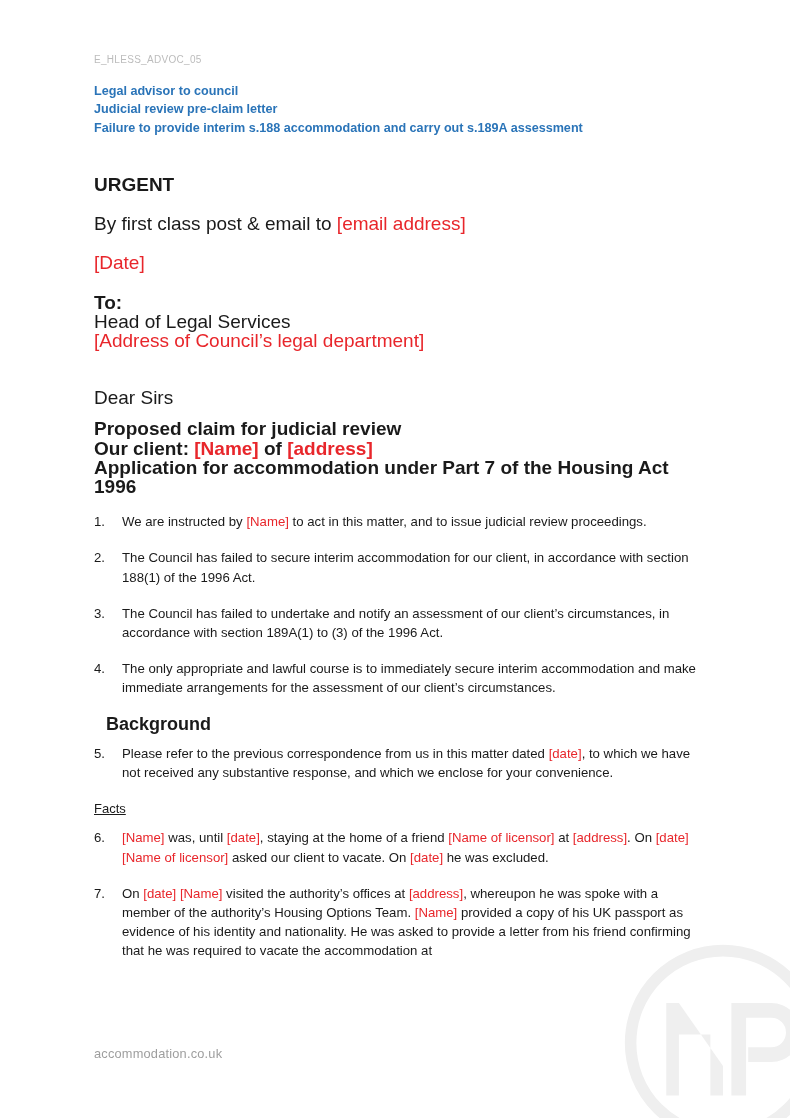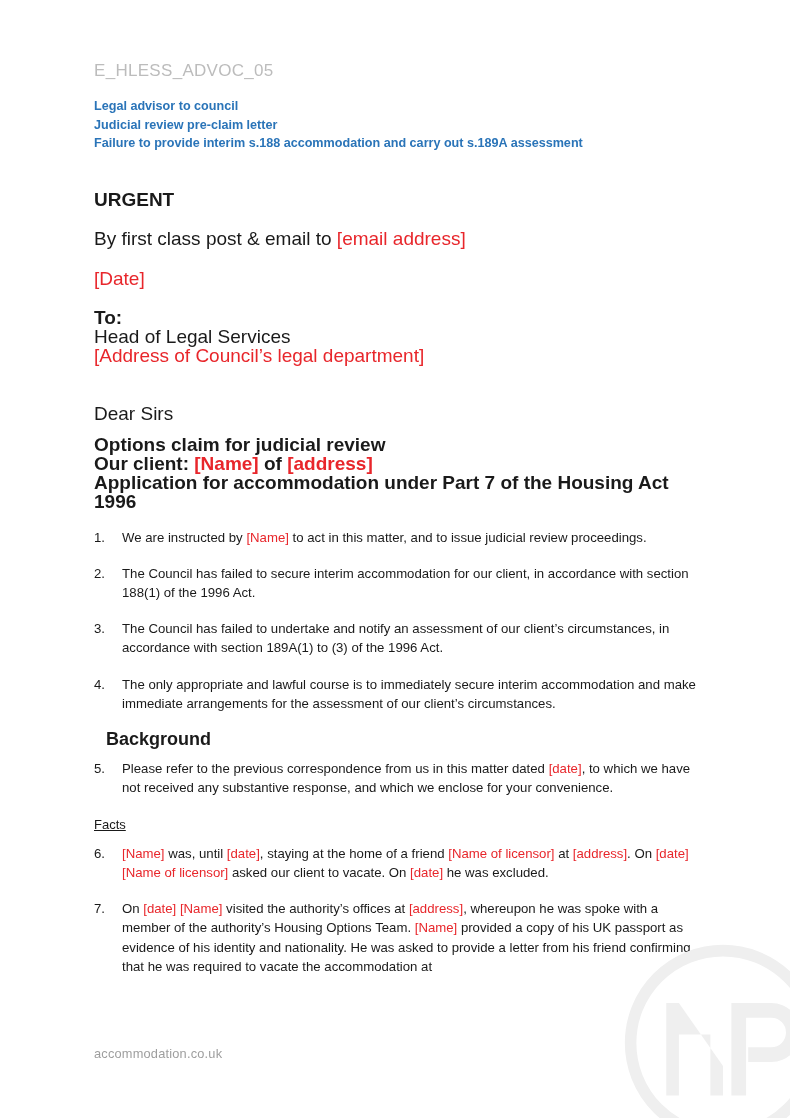--- a/index.html
+++ b/index.html
@@ -20,24 +20,24 @@
     inset: 0;
     background: #ffffff;
   }
   .content {
     position: absolute;
     left: 94px;
     top: 46px;
     width: 604px;
   }
   .doc-id {
-    font-size: 17px;
+    font-size: 10px;
     color: #bcbcbc;
     letter-spacing: 0.3px;
-    margin: 15px 0 16px 0;
+    margin: 8px 0 16px 0;
     line-height: 1.2;
   }
   .blue-head {
     color: #2a74b8;
     font-weight: bold;
     font-size: 12.6px;
     line-height: 18.3px;
     margin: 0;
   }
   .spacer-12 { height: 12px; }
@@ -128,21 +128,21 @@
     <p class="para bold">To:</p>
     <p class="para">Head of Legal Services</p>
     <p class="para red">[Address of Council’s legal department]</p>
 
     <div class="spacer-38"></div>
 
     <p class="para">Dear Sirs</p>
 
     <div class="spacer-12"></div>
 
-    <p class="para bold">Options claim for judicial review</p>
+    <p class="para bold">Proposed claim for judicial review</p>
     <p class="para bold"><span>Our client: </span><span class="red">[Name]</span><span> of </span><span class="red">[address]</span></p>
     <p class="para bold">Application for accommodation under Part 7 of the Housing Act 1996</p>
 
     <div class="spacer-16"></div>
 
     <ol class="list" id="main-list">
         <li class="li"><span class="num">1.</span><span><span>We are instructed by </span><span class="red">[Name]</span><span> to act in this matter, and to issue judicial review proceedings.</span></span></li>
         <li class="li"><span class="num">2.</span><span><span>The Council has failed to secure interim accommodation for our client, in accordance with section 188(1) of the 1996 Act.</span></span></li>
         <li class="li"><span class="num">3.</span><span><span>The Council has failed to undertake and notify an assessment of our client’s circumstances, in accordance with section 189A(1) to (3) of the 1996 Act.</span></span></li>
         <li class="li"><span class="num">4.</span><span><span>The only appropriate and lawful course is to immediately secure interim accommodation and make immediate arrangements for the assessment of our client’s circumstances.</span></span></li>

